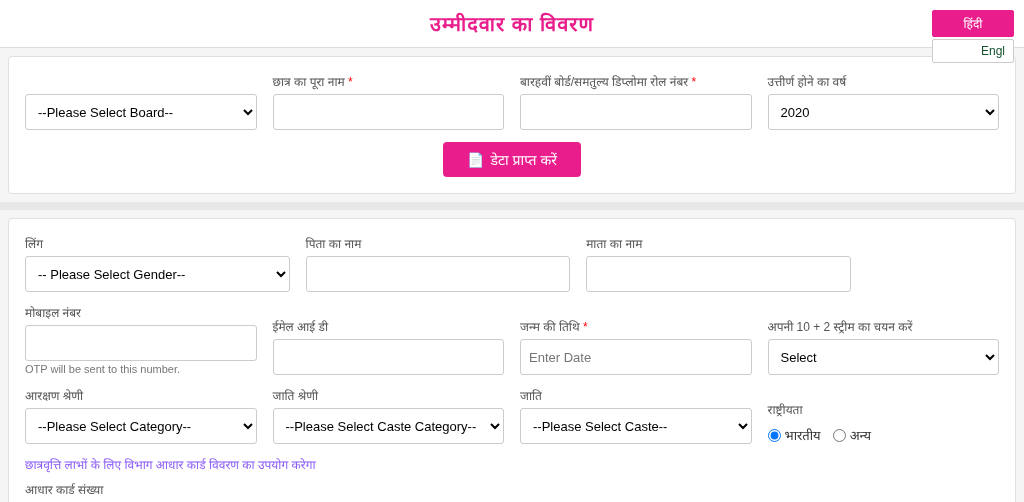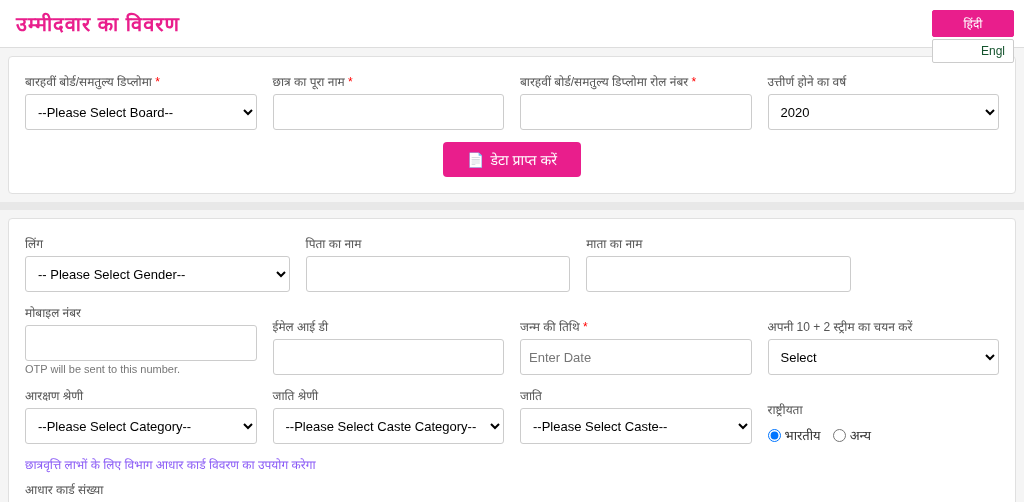--- a/index.html
+++ b/index.html
@@ -9,21 +9,21 @@
       background: #f5f5f5;
       color: #333;
     }
 
     
     .header {
       background: #fff;
       padding: 10px 16px;
       display: flex;
       align-items: center;
-      justify-content: flex-start;
+      justify-content: center;
       border-bottom: 1px solid #ddd;
       position: relative;
       min-height: 44px;
     }
     .header-title {
       font-size: 20px;
       font-weight: bold;
       color: #e91e8c;
       letter-spacing: 1px;
     }
@@ -174,24 +174,20 @@
   <span class="header-title">उम्मीदवार का विवरण</span>
   <div class="lang-buttons">
     <button class="lang-btn active">हिंदी</button>
     <button class="lang-btn inactive">Engl</button>
   </div>
 </div>
 
 <div class="section">
   <div class="form-row">
     <div class="form-group">
-      <label>
-        <span>बारहवीं बोर्ड/समतुल्य डिप्लोमा</span>
-        <span class="required"> *</span>
-      </label>
       <select>
         <option>--Please Select Board--</option>
       </select>
     </div>
     <div class="form-group">
       <label>
         <span>छात्र का पूरा नाम</span>
         <span class="required"> *</span>
       </label>
       <input type="text" style="">

